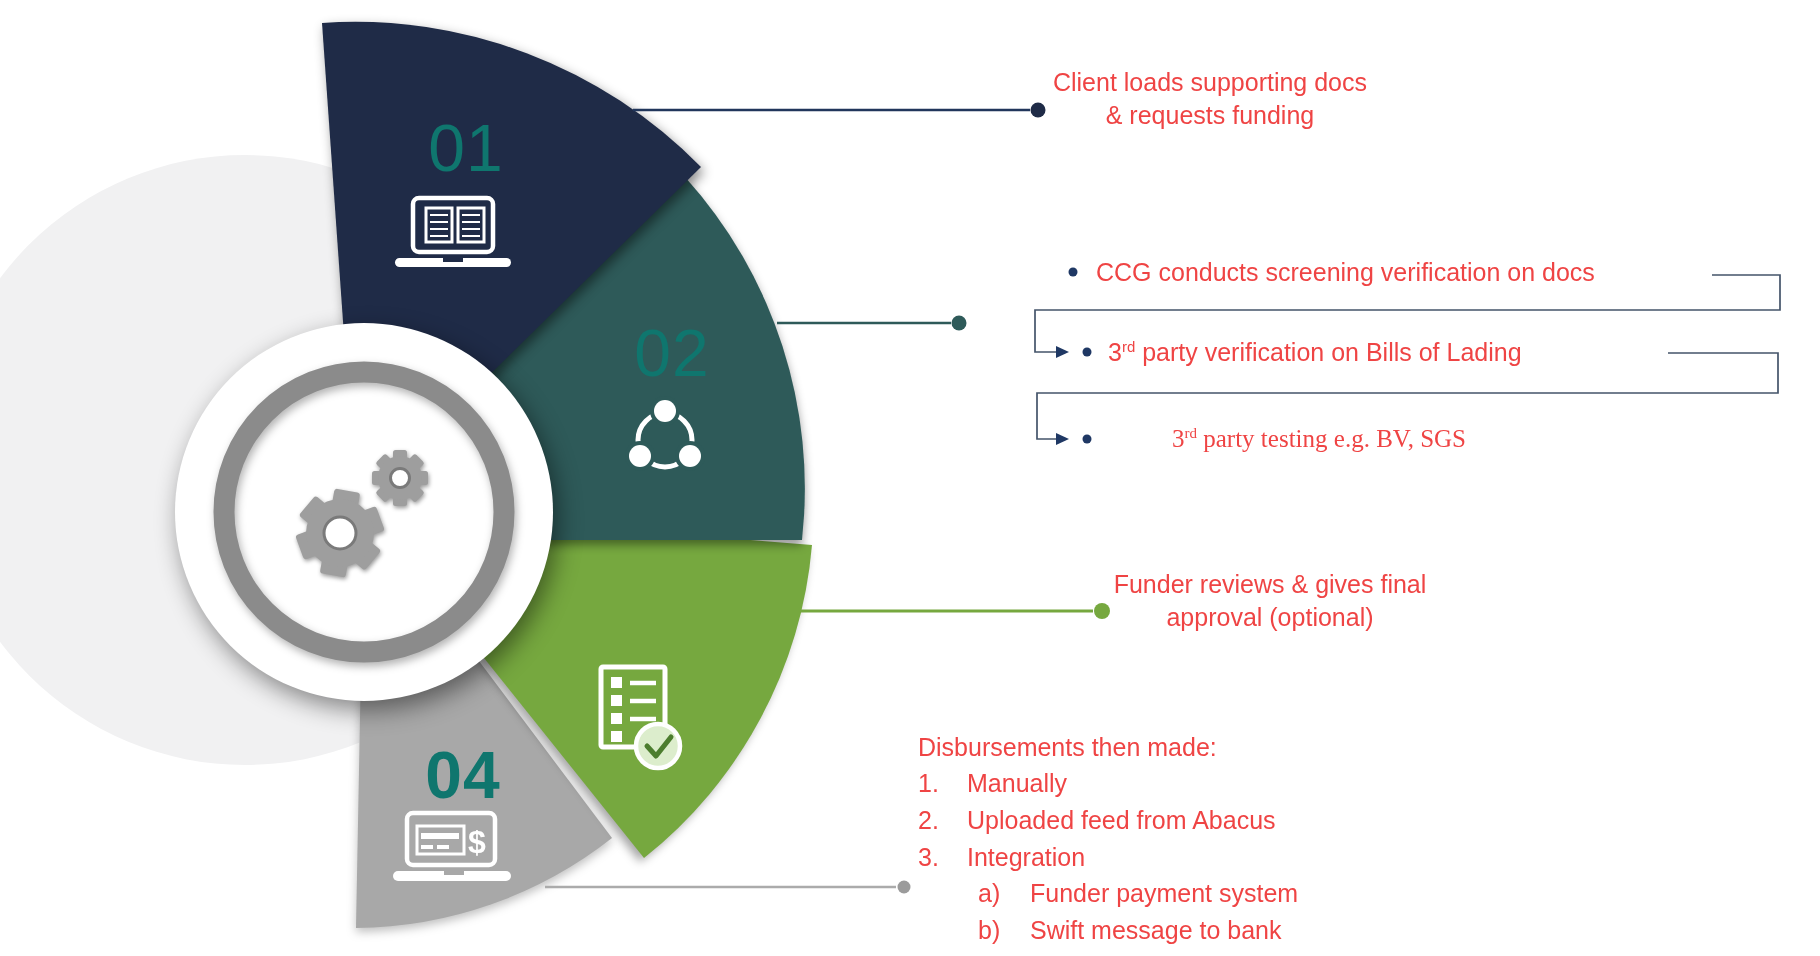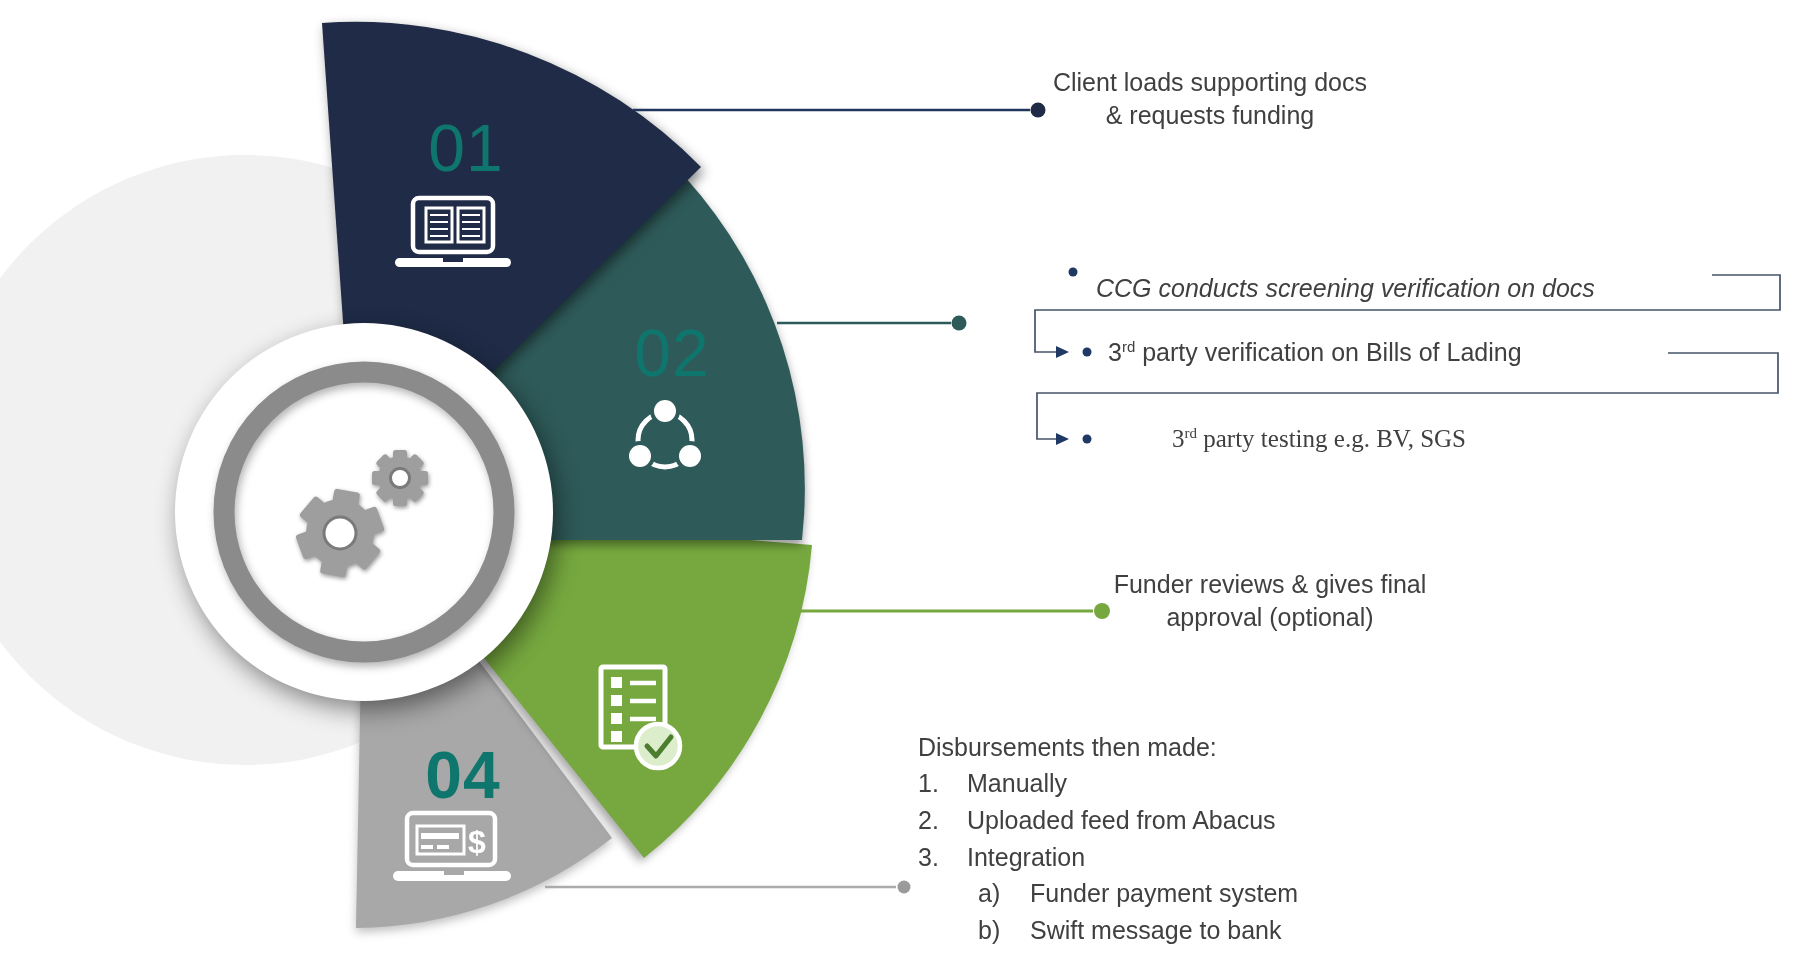--- a/index.html
+++ b/index.html
@@ -2,21 +2,21 @@
 <html><head>
 <meta charset="utf-8">
 <style>
   html,body{margin:0;padding:0;}
   body{
     width:1820px;height:956px;position:relative;overflow:hidden;
     background:#ffffff;font-family:"Liberation Sans", sans-serif;
   }
   .stage{position:absolute;left:0;top:0;width:1820px;height:956px;}
   svg{position:absolute;left:0;top:0;}
-  .txt{position:absolute;color:#404040;font-size:25px;line-height:33px;white-space:nowrap;}
+  .txt{position:absolute;color:#ef4444;font-size:25px;line-height:33px;white-space:nowrap;}
   .center{text-align:center;white-space:normal;}
   .seg-label{
     position:absolute;color:#0f766e;font-size:66px;line-height:66px;
     width:140px;text-align:center;font-weight:400;letter-spacing:1px;
   }
   sup{font-size:0.6em;vertical-align:super;line-height:0;}
   .bullet-text{position:absolute;height:32px;line-height:32px;}
   .li-marker{position:absolute;height:30px;line-height:30px;}
 </style>
 </head>
@@ -159,21 +159,21 @@
 
 <div class="seg-label" style="left:396px;top:115px;">01</div>
 <div class="seg-label" style="left:602px;top:320px;">02</div>
 <div class="seg-label" style="left:393px;top:742px;font-weight:bold;">04</div>
 
 <div class="txt center" style="left:1010px;top:66px;width:400px;">
   <div>Client loads supporting docs</div>
   <div>&amp; requests funding</div>
 </div>
 
-<div class="txt bullet-text" style="left:1096px;top:272px;font-style:italic;">
+<div class="txt bullet-text" style="left:1096px;top:256px;">
   <span>CCG conducts screening verification on docs</span><sup></sup><span></span>
 </div>
 <div class="txt bullet-text" style="left:1108px;top:336px;">
   <span>3</span><sup>rd</sup><span> party verification on Bills of Lading</span>
 </div>
 <div class="txt bullet-text" style="left:1172px;top:423px;font-family:Liberation Serif, serif;">
   <span>3</span><sup>rd</sup><span> party testing e.g. BV, SGS</span>
 </div>
 
 <div class="txt center" style="left:1070px;top:568px;width:400px;">

